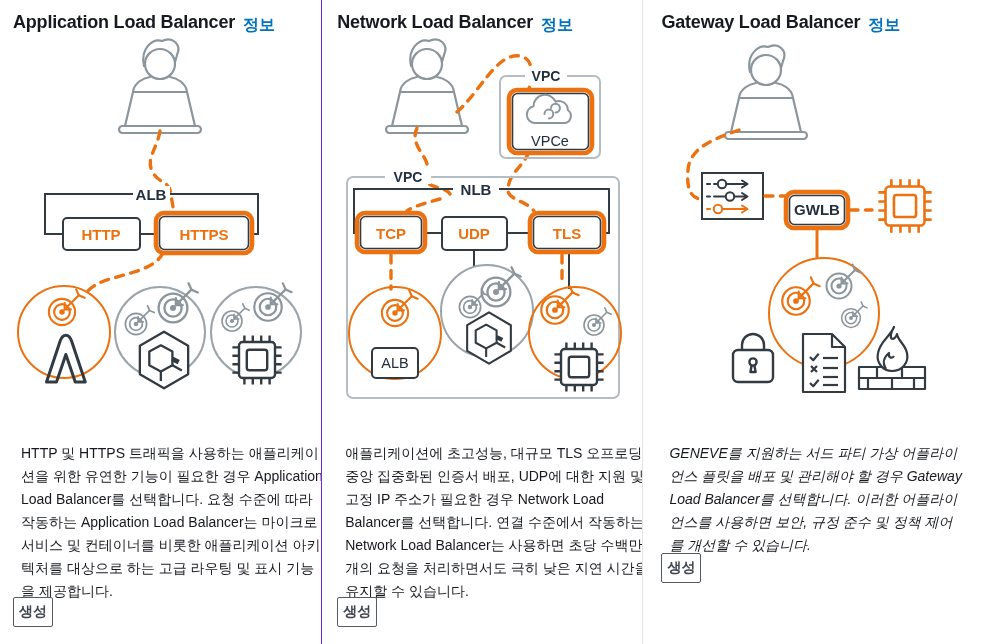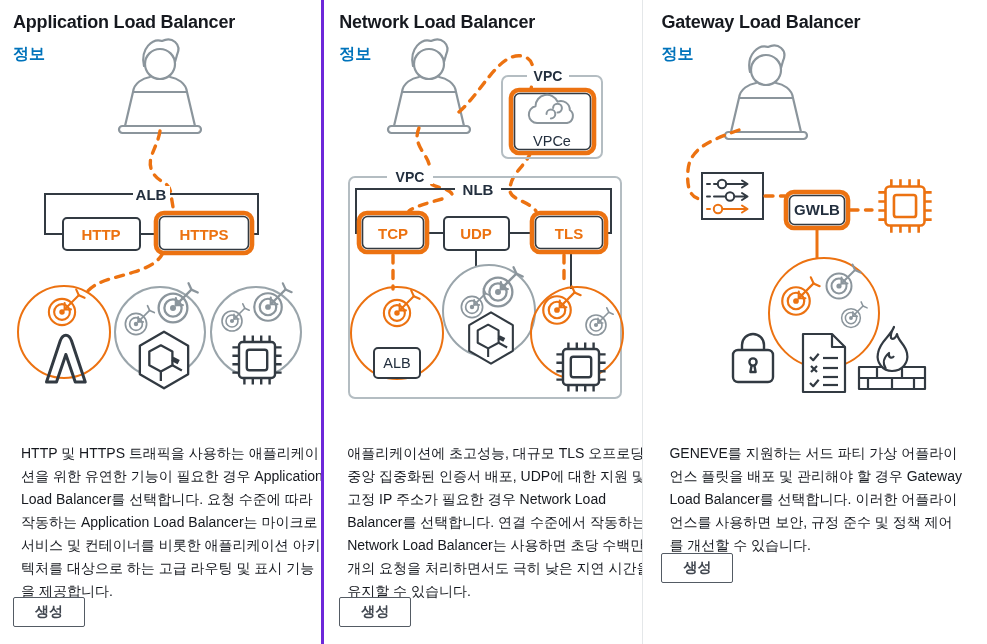--- a/index.html
+++ b/index.html
@@ -1,29 +1,29 @@
 <!DOCTYPE html>
 <html><head>
 <meta charset="utf-8">
 <style>
   html,body{margin:0;padding:0;background:#fff;}
   body{width:987px;height:644px;overflow:hidden;font-family:"Liberation Sans",sans-serif;color:#16191f;}
   .wrap{display:flex;width:987px;height:644px;}
   .panel{position:relative;box-sizing:border-box;height:644px;background:#fff;}
   .panel.p1{width:330px;--pl:13px;}
-  .panel.p2{width:330px;border-left:3px solid #6d28d9;--pl:15px;}
+  .panel.p2{width:330px;border-left:1px solid #6d28d9;--pl:15px;}
   .panel.p3{width:354px;border-left:1px solid #e4e7e9;--pl:18px;}
-  .panel-header{position:absolute;top:12px;left:var(--pl);display:flex;align-items:flex-start;gap:8px;white-space:nowrap;flex-direction:column;}
+  .panel-header{position:absolute;top:12px;left:var(--pl);display:flex;align-items:flex-start;gap:8px;white-space:nowrap;}
   .panel-title{margin:0;font-size:18px;font-weight:700;color:#16191f;letter-spacing:-0.2px;}
   .info-link{font-size:16px;font-weight:700;color:#0073bb;text-decoration:none;margin-top:3px;cursor:pointer;}
   .diagram{position:absolute;top:0;left:0;}
   .desc{position:absolute;top:434px;left:var(--pl);width:304px;margin:8px;font-size:14px;line-height:23px;color:#16191f;}
-  .p3 .desc{width:296px;}
+  .p3 .desc{width:296px;font-style:italic;}
   .create-btn{position:absolute;left:var(--pl);background:#fff;border:1px solid #545b64;border-radius:2px;
-    padding:5px 21px;font-family:"Liberation Sans",sans-serif;font-size:14px;font-weight:700;color:#414750;cursor:pointer;}
+    padding:5px 5px;font-family:"Liberation Sans",sans-serif;font-size:14px;font-weight:700;color:#414750;cursor:pointer;}
   .p1 .create-btn,.p2 .create-btn{top:597px;}
   .p3 .create-btn{top:553px;}
   
   .or{color:#ec7211}.gr{color:#8b959c}.dk{color:#323a42}
   .dash{stroke:#ec7211;stroke-width:3.4;fill:none;stroke-dasharray:8 7.5;stroke-linecap:round;}
   .ln-dk{stroke:#323a42;stroke-width:2;fill:none;}
   .box-dk{fill:#fff;stroke:#323a42;stroke-width:2;}
   .box-lgr{fill:none;stroke:#b4bdc2;stroke-width:2;}
   .c-or{fill:none;stroke:#ec7211;stroke-width:2;}
   .c-gr{fill:none;stroke:#9aa5ab;stroke-width:2;}

